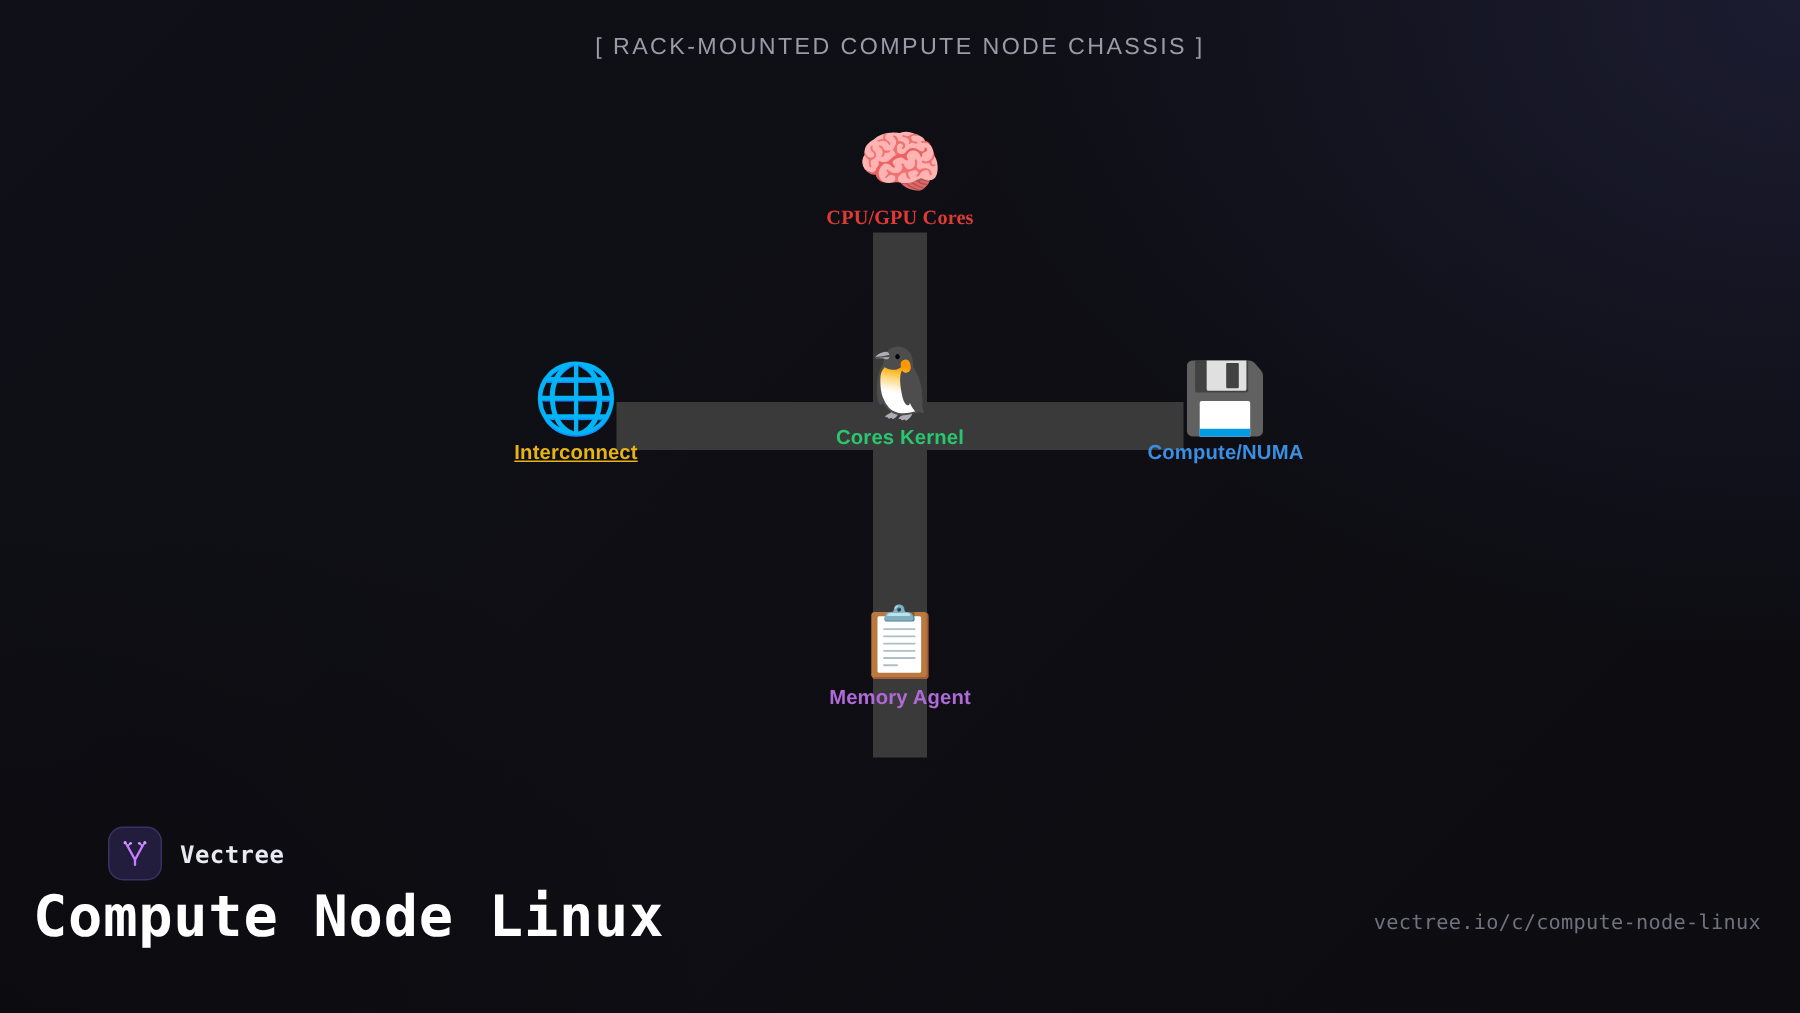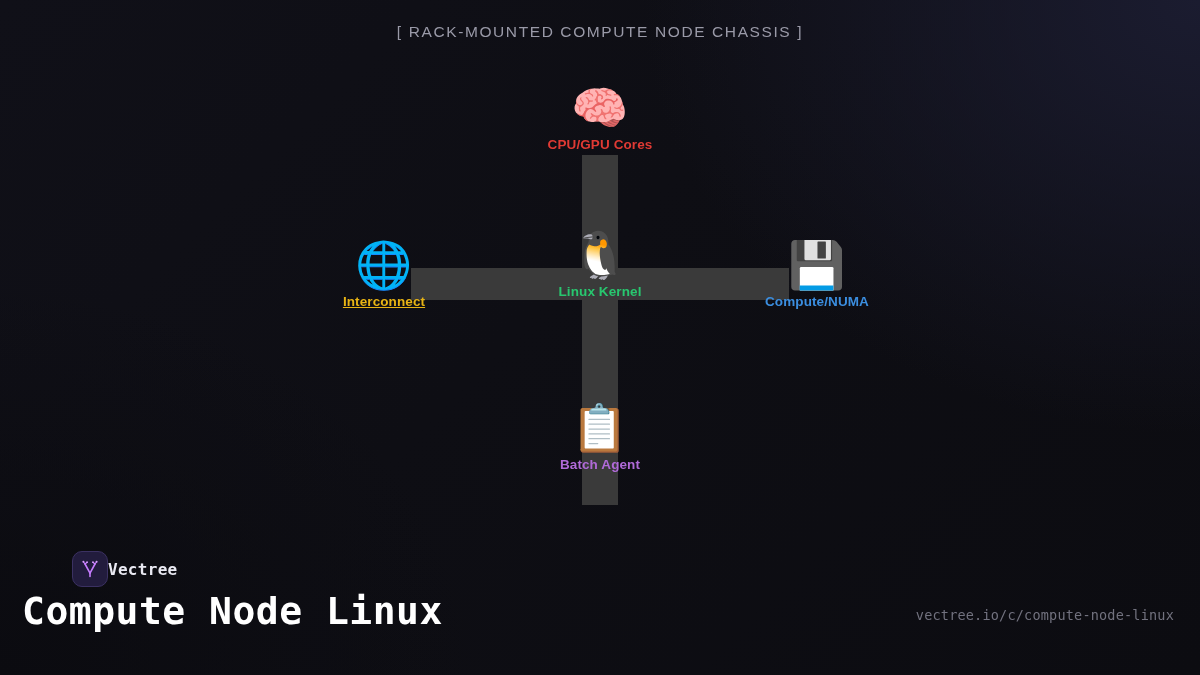--- a/index.html
+++ b/index.html
@@ -106,20 +106,21 @@
     width: 1200px;
     height: 130px;
   }
 
   #brand-row {
     position: absolute;
     left: 24px;
     top: 6px;
     display: flex;
     align-items: center;
+    gap: 12px;
     padding-left: 48px;
   }
   #brand-logo {
     width: 34px;
     height: 34px;
     border-radius: 10px;
     background: #221c3d;
     border: 1px solid #3b3162;
     display: flex;
     align-items: center;
@@ -162,41 +163,41 @@
 
   <div id="chassis-caption">[ RACK-MOUNTED COMPUTE NODE CHASSIS ]</div>
 
   <div id="diagram">
 
     <div id="connector-vertical" class="connector"></div>
     <div id="connector-horizontal" class="connector"></div>
 
     <div id="node-cpu" class="node">
       <span class="node-icon">🧠</span>
-      <span class="node-label" style="color:#e03a34;">CPU/GPU Cores</span>
+      <span class="node-label" style="color:#e03a34;font-family:Liberation Serif, serif;">CPU/GPU Cores</span>
     </div>
 
     <div id="node-kernel" class="node">
       <span class="node-icon">🐧</span>
-      <span class="node-label" style="color:#28c76f;">Linux Kernel</span>
+      <span class="node-label" style="color:#28c76f;">Cores Kernel</span>
     </div>
 
     <div id="node-network" class="node">
       <span class="node-icon">🌐</span>
       <span class="node-label" style="color:#e8b414;text-decoration:underline;">Interconnect</span>
     </div>
 
     <div id="node-memory" class="node">
       <span class="node-icon">💾</span>
       <span class="node-label" style="color:#3b8ee0;">Compute/NUMA</span>
     </div>
 
     <div id="node-batch" class="node">
       <span class="node-icon">📋</span>
-      <span class="node-label" style="color:#b06ad8;">Batch Agent</span>
+      <span class="node-label" style="color:#b06ad8;">Memory Agent</span>
     </div>
 
   </div>
 
   <div id="footer">
 
     <div id="brand-row">
       <div id="brand-logo">
         <svg width="20" height="20" viewBox="0 0 24 24" aria-hidden="true">
           <path d="M6 6 L12 17 L18 6" fill="none" stroke="#c77dff" stroke-width="1.9" stroke-linecap="round" stroke-linejoin="round"></path>

